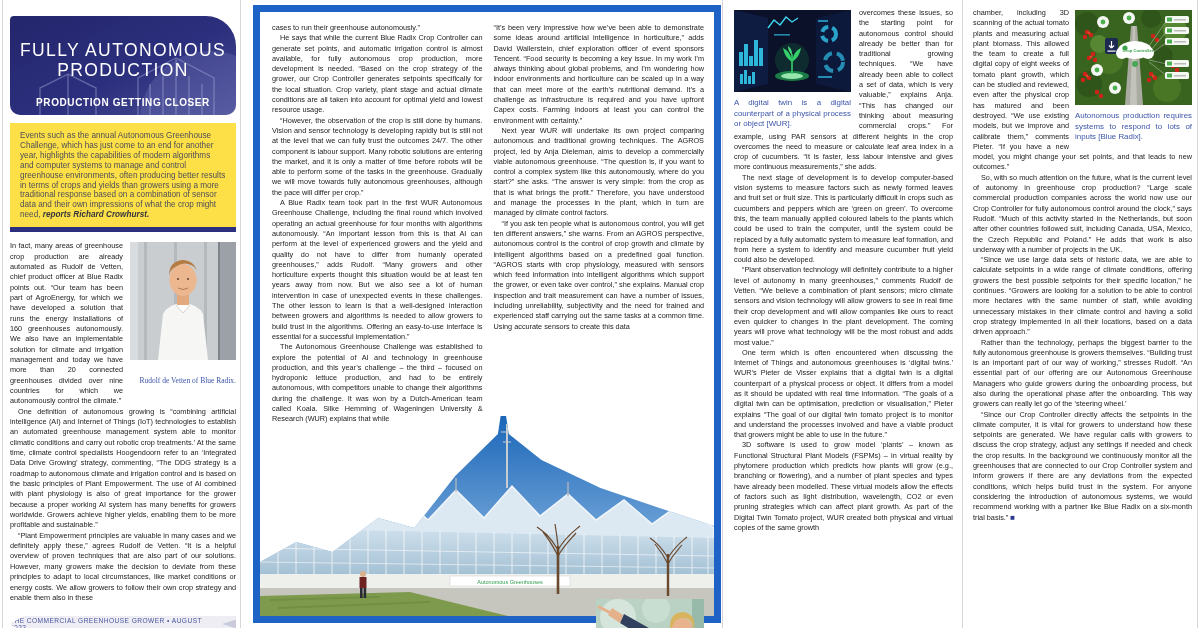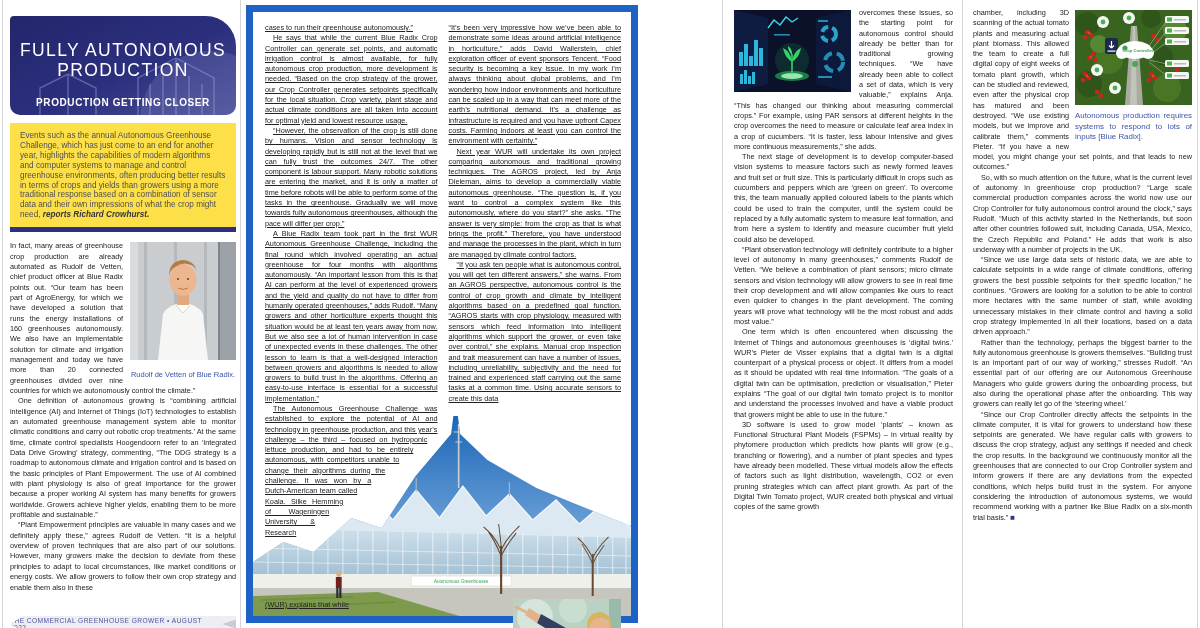--- a/index.html
+++ b/index.html
@@ -16,29 +16,29 @@
   .mast-title{font-size:17.5px;line-height:20px;letter-spacing:1.4px;font-weight:400;}
   .mast-sub{font-size:10px;font-weight:bold;letter-spacing:.6px;margin-top:17px;}
   .intro{margin-top:8px;background:#fde047;padding:8px 10px 7px 10px;font-size:8.2px;
          line-height:9.9px;color:#4e4e58;border-bottom:5px solid #2c2f7d;}
   .intro .byline{font-weight:bold;font-style:italic;color:#34343f;}
   .bodytext{margin-top:9px;font-size:7.3px;line-height:10.35px;text-align:justify;}
   .bodytext p, .pcol p, .textcol p{margin:0;}
   .bodytext p + p, .pcol p + p, .textcol p + p{text-indent:8px;}
   figure{margin:0;}
   .fig-rudolf{float:right;width:106px;margin:1px 0 2px 7px;}
-  .caption{color:#3c55a8;font-size:7.5px;line-height:9.6px;margin-top:6px;text-align:center;text-indent:0!important;}
+  .caption{color:#3c55a8;font-size:7.5px;line-height:9.6px;margin-top:12px;text-align:right;text-indent:0!important;font-family:Liberation Serif, serif;}
   .footer{position:absolute;bottom:0;left:0;right:0;height:16px;display:flex;align-items:center;
           justify-content:center;gap:6px;font-size:6.6px;letter-spacing:.45px;color:#4a55a0;
           background:#ededf3;clip-path:polygon(0 50%,6% 0,100% 0,100% 100%,6% 100%);}
   .footer-arrow{width:14px;height:9px;background:#c9cbdb;clip-path:polygon(100% 0,100% 100%,0 50%);}
 
   
-  .panel{position:absolute;left:246px;top:5px;width:392px;height:618px;box-sizing:border-box;
-         border:7px solid #1d62c4;background:#fff;text-decoration:underline;}
+  .panel{position:absolute;left:253px;top:5px;width:468px;height:618px;box-sizing:border-box;
+         border:7px solid #1d62c4;background:#fff;}
   .panel-inner{position:relative;height:100%;box-sizing:border-box;padding:11px 10px 0 12px;
                display:flex;gap:11px;}
   .pcol{width:212px;font-size:7.3px;line-height:10.3px;text-align:justify;position:relative;z-index:2;}
   .spacer-l{float:right;width:100%;height:576px;shape-outside:polygon(0 94%,100% 72%,100% 100%,0 100%);}
   .spacer-r{float:left;width:100%;height:576px;shape-outside:polygon(0 72%,100% 90%,100% 100%,0 100%);}
   .fig-silke{float:right;width:108px;margin:0 0 2px 6px;}
   .gh-photo{position:absolute;left:0;right:0;bottom:0;height:200px;z-index:1;
             clip-path:polygon(0 73%,8% 63%,16% 68%,26% 51%,34% 56%,43% 30%,52.4% 9%,53% 0,54.2% 0,54.8% 9%,62% 22%,75% 36%,88% 46%,100% 55%,100% 100%,0 100%);}
   .gh-caption{position:absolute;right:7px;bottom:7px;z-index:3;background:#fff;padding:4px 8px;
               width:172px;font-size:8.2px;line-height:11.5px;color:#3b55b0;}
@@ -224,20 +224,21 @@
             <rect x="40" y="24" width="16" height="1.6"></rect>
         </g>
         <circle cx="58" cy="50" r="17" fill="#2ad45e" opacity="0.14"></circle>
         <ellipse cx="58" cy="66" rx="17" ry="5" fill="#2ad45e" opacity="0.55"></ellipse>
         <ellipse cx="58" cy="66" rx="11" ry="3" fill="#aef7c0" opacity="0.85"></ellipse>
         <path d="M58,64 V44" stroke="#35d06a" stroke-width="1.6"></path>
         <path d="M58,52 C52,48 50,43 49,38 C55,41 57,46 58,51 Z" fill="#35d06a"></path>
         <path d="M58,52 C64,48 66,43 67,38 C61,41 59,46 58,51 Z" fill="#35d06a"></path>
         <path d="M58,45 C55,42 54,39 54,36 C57,38 58,41 58,44 Z" fill="#4fe080"></path>
       </svg>
+      <figcaption class="fig-caption-lg">A digital twin is a digital counterpart of a physical process or object [WUR].</figcaption>
     </figure>
     <p>overcomes these issues, so the starting point for autonomous control should already be better than for traditional growing techniques. “We have already been able to collect a set of data, which is very valuable,” explains Anja. “This has changed our thinking about measuring commercial crops.” For example, using PAR sensors at different heights in the crop overcomes the need to measure or calculate leaf area index in a crop of cucumbers. “It is faster, less labour intensive and gives more continuous measurements,” she adds.</p>
     <p>The next stage of development is to develop computer-based vision systems to measure factors such as newly formed leaves and fruit set or fruit size. This is particularly difficult in crops such as cucumbers and peppers which are ‘green on green’. To overcome this, the team manually applied coloured labels to the plants which could be used to train the computer, until the system could be replaced by a fully automatic system to measure leaf formation, and from here a system to identify and measure cucumber fruit yield could also be developed.</p>
     <p>“Plant observation technology will definitely contribute to a higher level of autonomy in many greenhouses,” comments Rudolf de Vetten. “We believe a combination of plant sensors; micro climate sensors and vision technology will allow growers to see in real time their crop development and will allow companies like ours to react even quicker to changes in the plant development. The coming years will prove what technology will be the most robust and adds most value.”</p>
     <p>One term which is often encountered when discussing the Internet of Things and autonomous greenhouses is ‘digital twins.’ WUR’s Pieter de Visser explains that a digital twin is a digital counterpart of a physical process or object. It differs from a model as it should be updated with real time information. “The goals of a digital twin can be optimisation, prediction or visualisation,” Pieter explains “The goal of our digital twin tomato project is to monitor and understand the processes involved and have a viable product that growers might be able to use in the future.”</p>
     <p>3D software is used to grow model ‘plants’ – known as Functional Structural Plant Models (FSPMs) – in virtual reality by phytomere production which predicts how plants will grow (e.g., branching or flowering), and a number of plant species and types have already been modelled. These virtual models allow the effects of factors such as light distribution, wavelength, CO2 or even pruning strategies which can affect plant growth. As part of the Digital Twin Tomato project, WUR created both physical and virtual copies of the same growth</p>
   </div>
 
   <div class="textcol">
     <figure class="fig-tomato">

